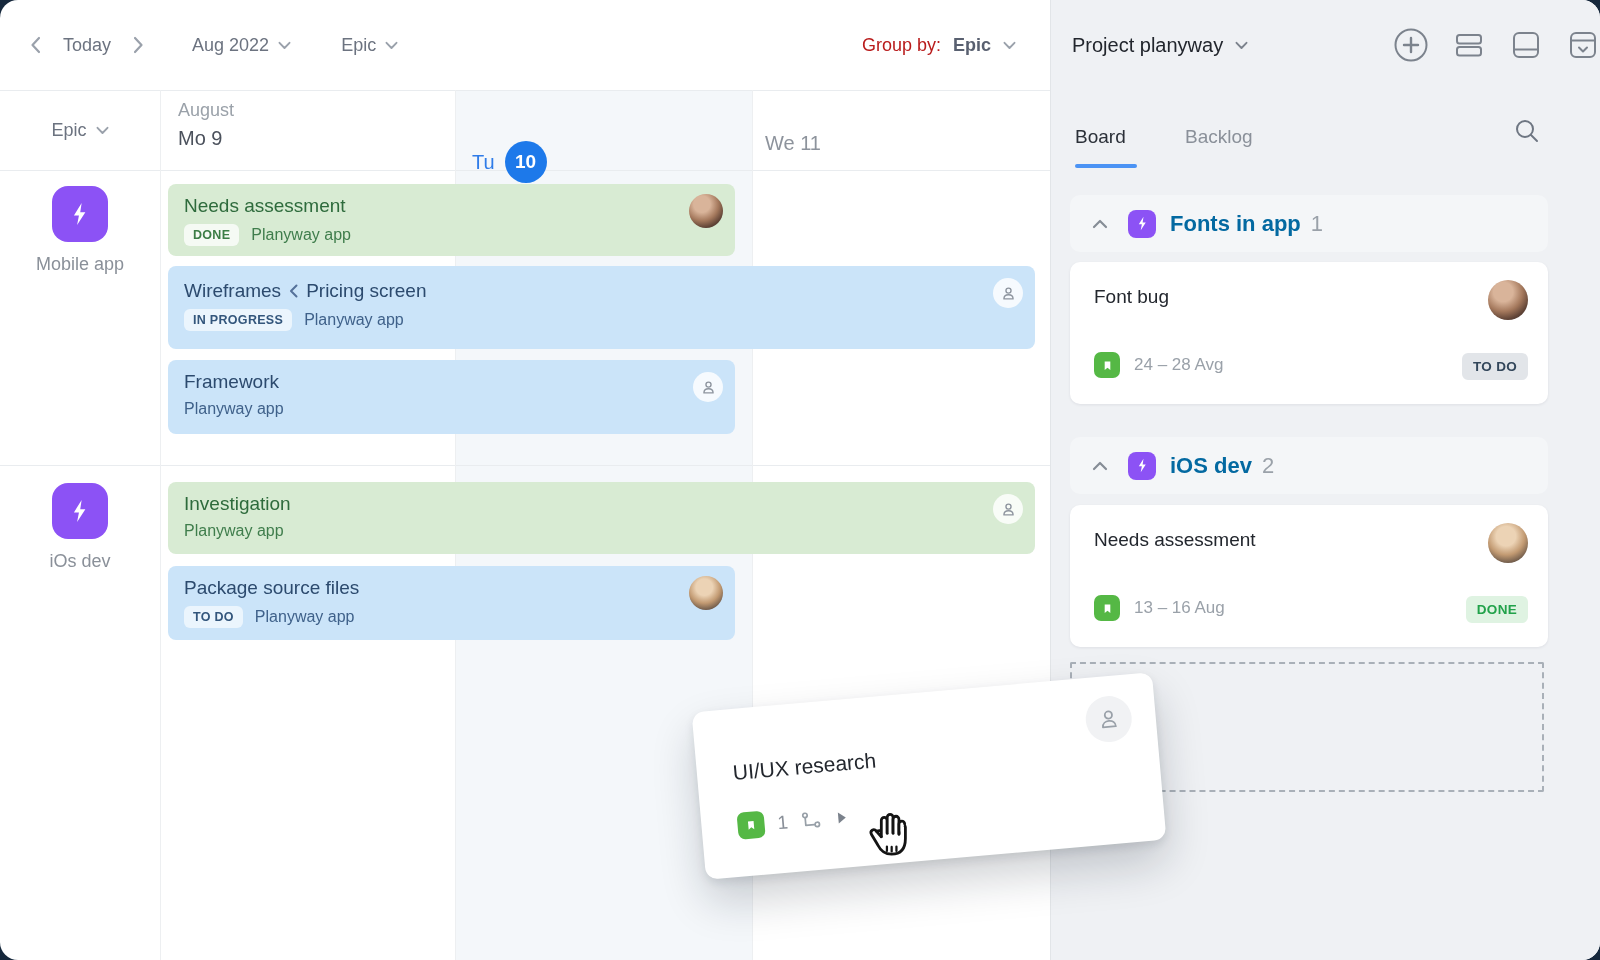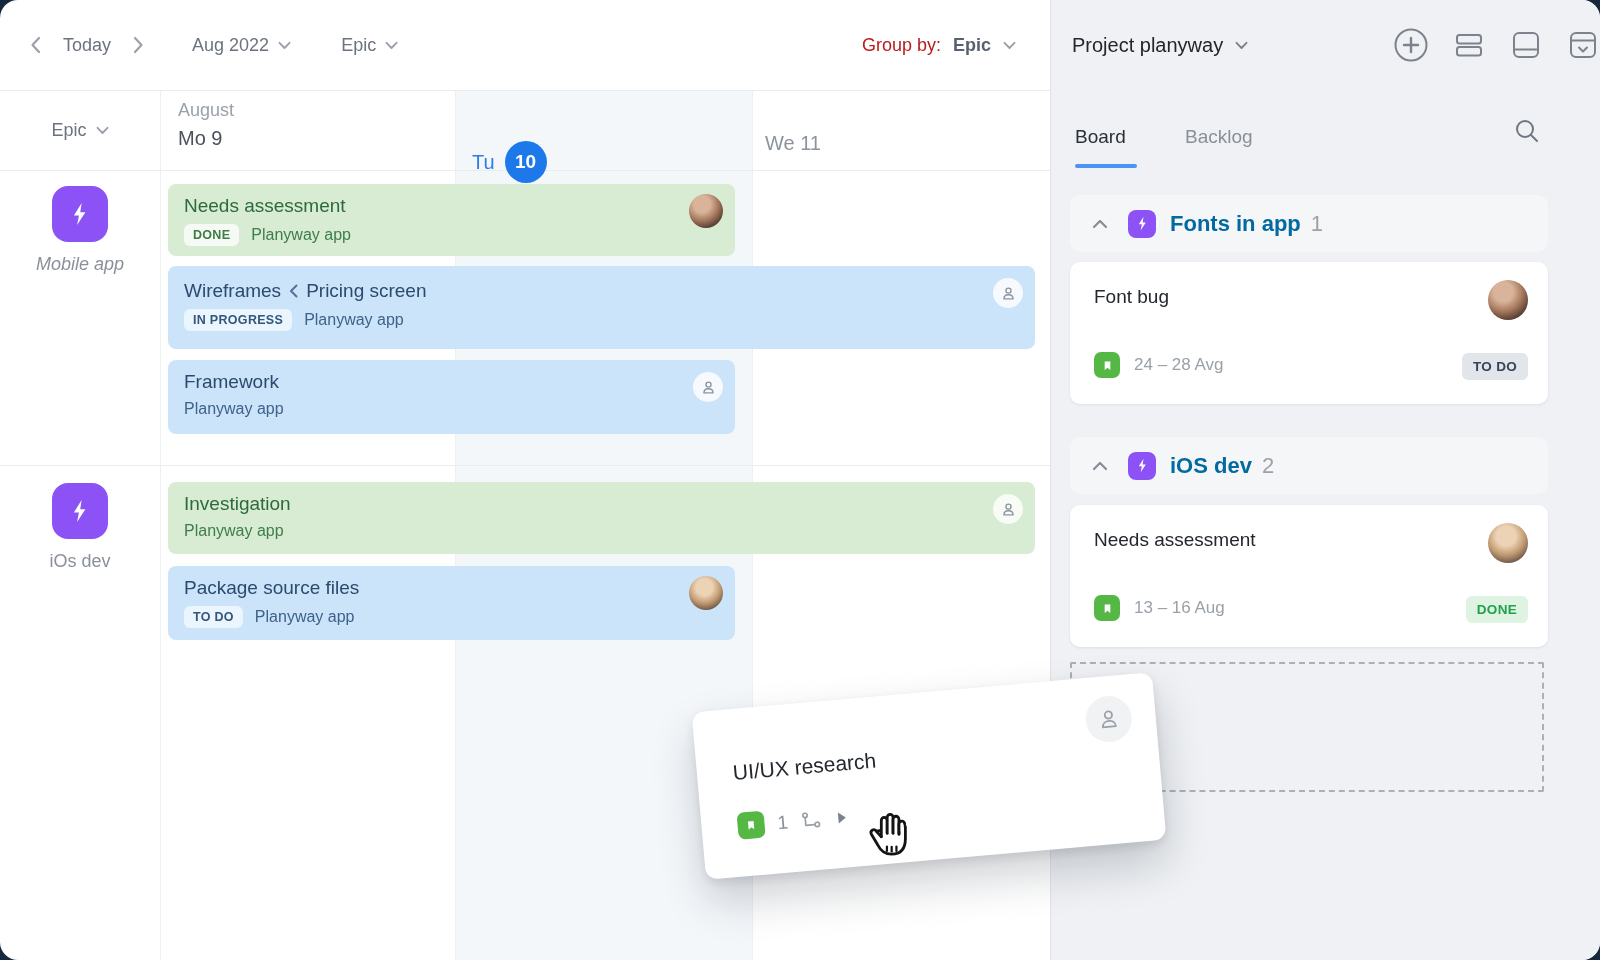--- a/index.html
+++ b/index.html
@@ -59,21 +59,21 @@
   #hdr-day2{left:472px;top:122px;display:flex;align-items:center;gap:10px;}
   #hdr-day2 .day-lbl{color:#2f7ce8;}
   .day-badge{width:42px;height:42px;border-radius:50%;background:#1d79ea;color:#fff;font-size:19px;font-weight:700;display:flex;align-items:center;justify-content:center;}
   #hdr-day3{left:765px;top:132px;}
   #hdr-day3 .day-lbl{color:#8d939c;}
 
   
   .epic-cell{position:absolute;left:0;width:160px;text-align:center;}
   .epic-ico{width:56px;height:56px;border-radius:16px;background:#8c52f5;display:inline-flex;align-items:center;justify-content:center;}
   .epic-name{margin-top:12px;color:#8a9099;font-size:18px;}
-  #epic1{top:186px;font-style:italic;} #epic2{top:483px;}
+  #epic1{top:186px;} #epic2{top:483px;}
 
   
   .tcard{position:absolute;border-radius:8px;padding:11px 16px;box-sizing:border-box;cursor:pointer;}
   .tcard .t-title{font-size:19px;display:flex;align-items:center;gap:8px;}
   .tcard .t-row{margin-top:7px;display:flex;align-items:center;gap:12px;}
   .tcard.green{background:#d8ebd3;}
   .tcard.green .t-title{color:#2e6b3c;}
   .tcard.green .t-proj{color:#3f7d4c;font-size:16px;}
   .tcard.blue{background:#cbe4f9;}
   .tcard.blue .t-title{color:#2c4a6e;}

